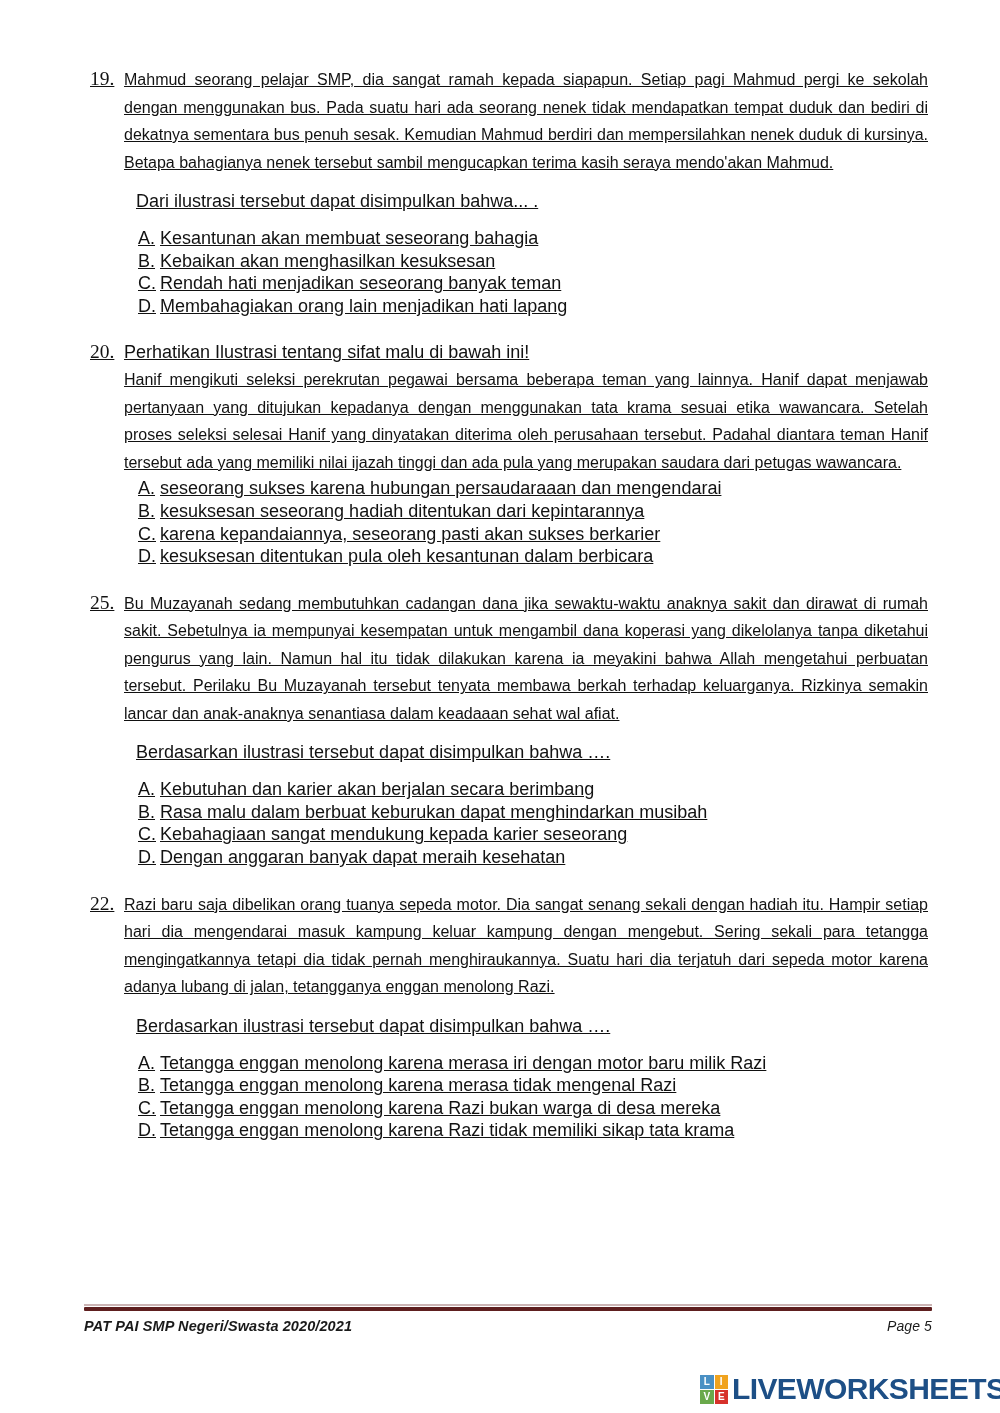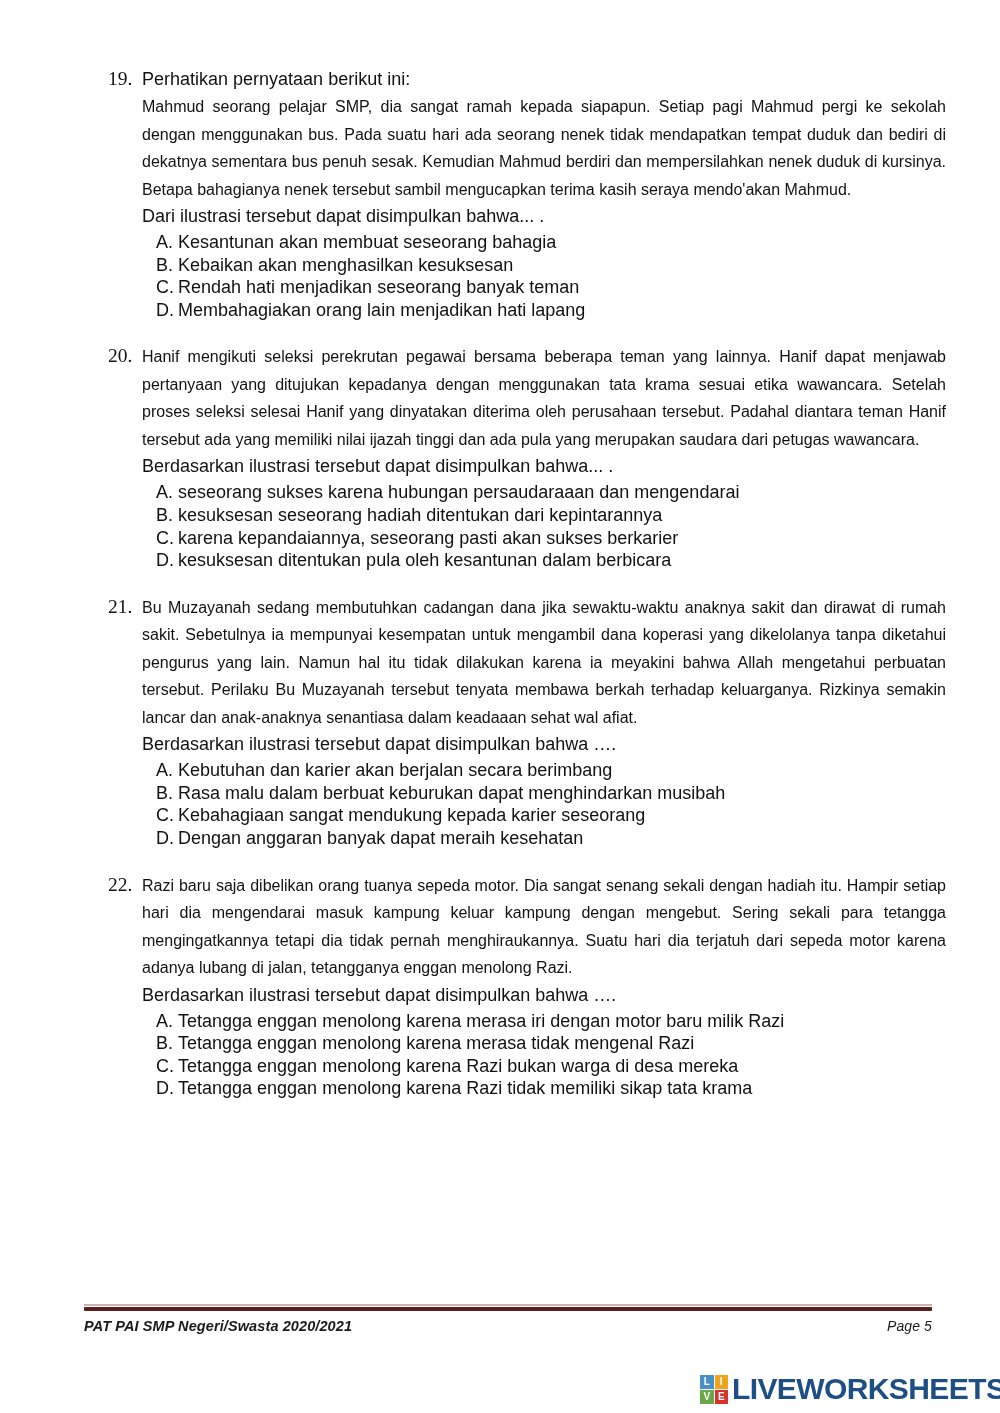--- a/index.html
+++ b/index.html
@@ -20,23 +20,24 @@
   .page {
     position: absolute;
     left: 0; top: 0;
     width: 1000px;
     height: 1413px;
     background: #ffffff;
   }
 
   .content {
     position: absolute;
-    left: 106px;
+    left: 88px;
     top: 66px;
     width: 840px;
+    text-decoration: underline;
   }
 
   
   .question {
     margin-bottom: 22px;
   }
   .q-row {
     display: flex;
     align-items: flex-start;
   }
@@ -66,21 +67,21 @@
     line-height: 27.5px;
     color: #121212;
     text-align: justify;
     text-justify: inter-word;
     margin: 0;
   }
   .q-stem {
     font-size: 18px;
     line-height: 27px;
     color: #121212;
-    margin: 0;
+    margin: 12px;
   }
 
   
   .options {
     margin: 1px 0 0 0;
     padding: 0;
     list-style: none;
   }
   .option {
     display: flex;
@@ -188,21 +189,20 @@
 <body>
 
 <div class="page">
 
   <div class="content">
 
     <div class="question">
       <div class="q-row">
         <div class="q-num">19.</div>
         <div class="q-body">
-          <p class="q-lead">Perhatikan pernyataan berikut ini:</p>
           <p class="q-para">Mahmud seorang pelajar SMP, dia sangat ramah kepada siapapun. Setiap pagi Mahmud pergi ke sekolah dengan menggunakan bus. Pada  suatu hari ada seorang nenek tidak mendapatkan tempat duduk dan bediri di dekatnya sementara bus penuh sesak. Kemudian Mahmud berdiri dan mempersilahkan nenek duduk di kursinya. Betapa bahagianya nenek tersebut sambil mengucapkan terima kasih seraya mendo'akan Mahmud.</p>
           <p class="q-stem">Dari ilustrasi tersebut dapat disimpulkan bahwa... .</p>
           <ul class="options">
             <li class="option">
               <span class="opt-letter">A.</span>
               <span class="opt-text">Kesantunan akan membuat seseorang bahagia</span>
             </li>
             <li class="option">
               <span class="opt-letter">B.</span>
               <span class="opt-text">Kebaikan akan menghasilkan kesuksesan</span>
@@ -217,22 +217,22 @@
             </li>
           </ul>
         </div>
       </div>
     </div>
 
     <div class="question">
       <div class="q-row">
         <div class="q-num">20.</div>
         <div class="q-body">
+          <p class="q-lead">Perhatikan Ilustrasi tentang sifat malu di bawah ini!</p>
           <p class="q-para">Hanif mengikuti seleksi perekrutan pegawai bersama beberapa teman yang lainnya. Hanif dapat menjawab pertanyaan yang ditujukan kepadanya dengan menggunakan tata krama sesuai etika wawancara. Setelah proses seleksi selesai Hanif yang dinyatakan diterima oleh perusahaan tersebut. Padahal diantara teman Hanif tersebut ada yang memiliki nilai ijazah tinggi dan ada pula yang merupakan saudara dari petugas wawancara.</p>
-          <p class="q-stem">Berdasarkan ilustrasi tersebut dapat disimpulkan bahwa... .</p>
           <ul class="options">
             <li class="option">
               <span class="opt-letter">A.</span>
               <span class="opt-text">seseorang sukses karena hubungan persaudaraaan dan mengendarai</span>
             </li>
             <li class="option">
               <span class="opt-letter">B.</span>
               <span class="opt-text">kesuksesan seseorang hadiah ditentukan dari kepintarannya</span>
             </li>
             <li class="option">
@@ -243,21 +243,21 @@
               <span class="opt-letter">D.</span>
               <span class="opt-text">kesuksesan ditentukan pula oleh kesantunan dalam berbicara</span>
             </li>
           </ul>
         </div>
       </div>
     </div>
 
     <div class="question">
       <div class="q-row">
-        <div class="q-num">21.</div>
+        <div class="q-num">25.</div>
         <div class="q-body">
           <p class="q-para">Bu Muzayanah sedang membutuhkan cadangan dana jika sewaktu-waktu anaknya sakit dan dirawat di rumah sakit. Sebetulnya ia mempunyai kesempatan untuk mengambil dana koperasi yang  dikelolanya  tanpa diketahui pengurus yang lain. Namun hal itu tidak dilakukan karena ia meyakini bahwa Allah mengetahui perbuatan tersebut. Perilaku Bu Muzayanah tersebut tenyata membawa berkah terhadap keluarganya. Rizkinya semakin lancar dan anak-anaknya senantiasa dalam keadaaan sehat wal afiat.</p>
           <p class="q-stem">Berdasarkan ilustrasi tersebut dapat disimpulkan bahwa ….</p>
           <ul class="options">
             <li class="option">
               <span class="opt-letter">A.</span>
               <span class="opt-text">Kebutuhan dan karier akan berjalan secara berimbang</span>
             </li>
             <li class="option">
               <span class="opt-letter">B.</span>

